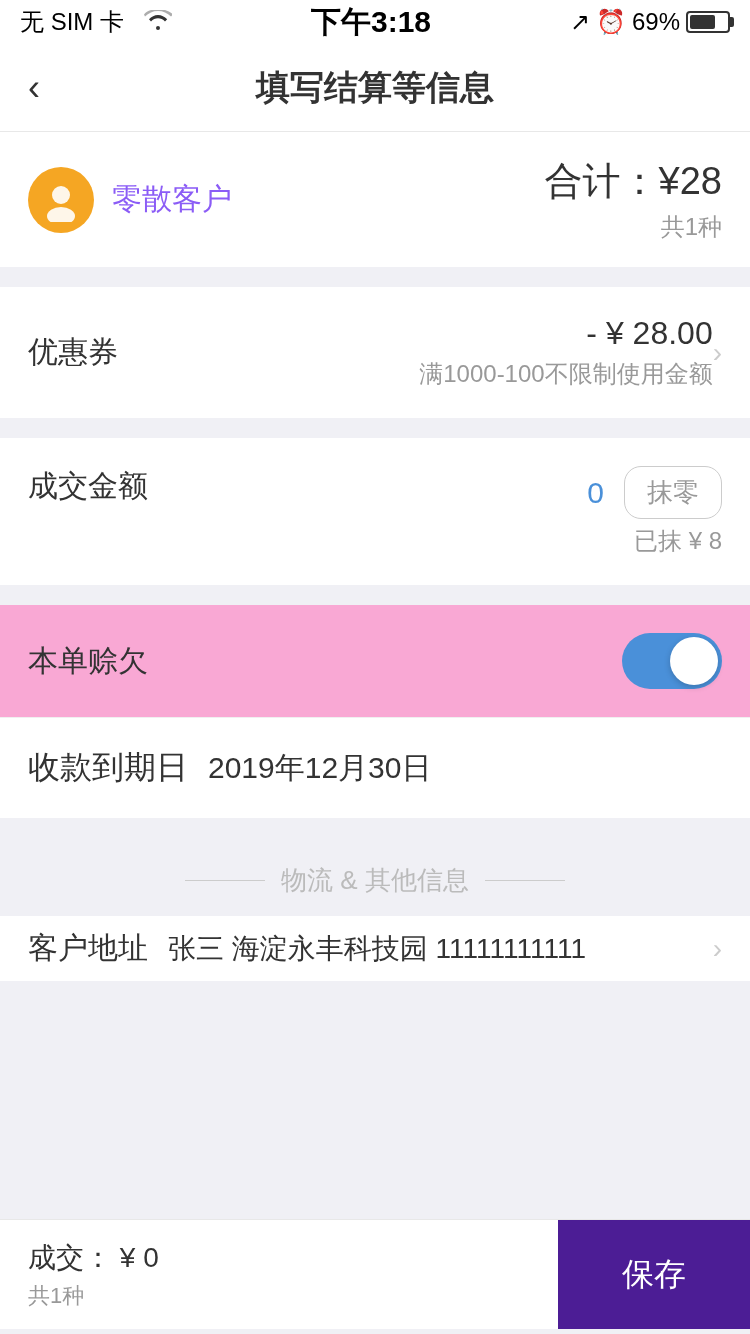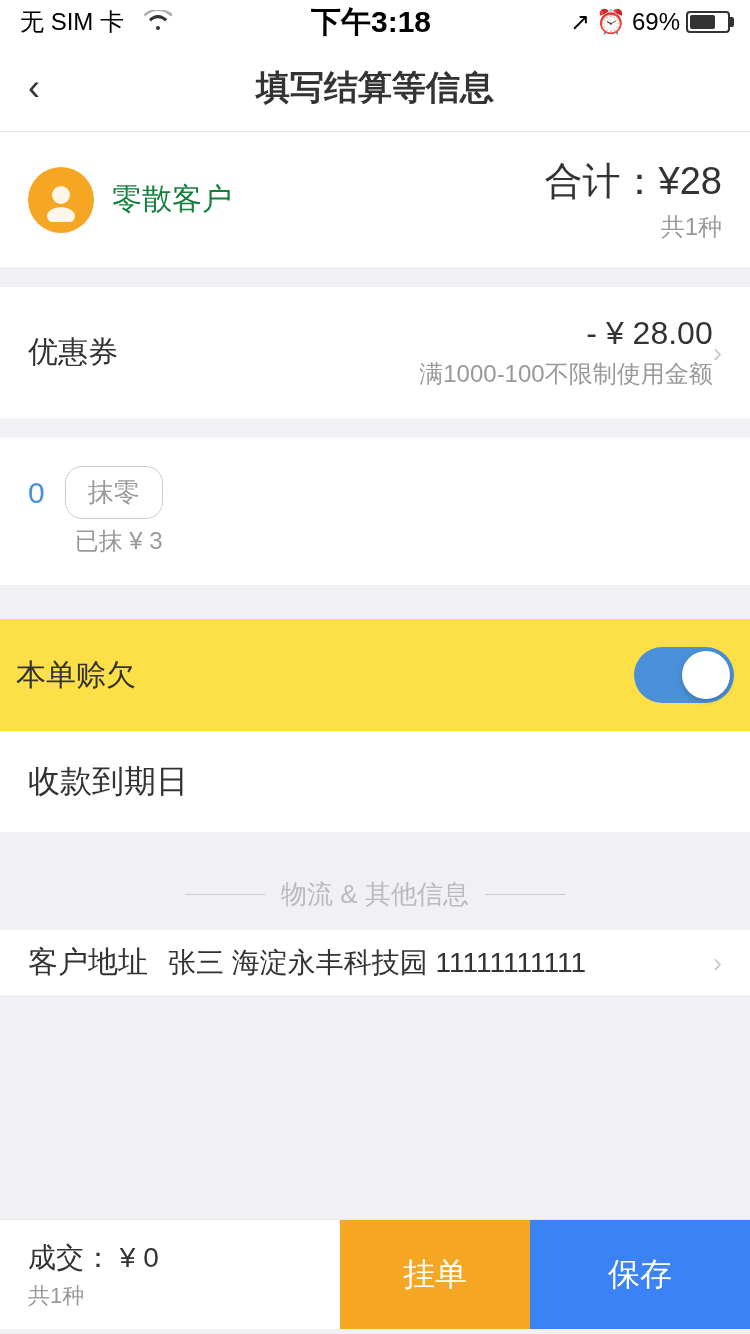--- a/index.html
+++ b/index.html
@@ -98,21 +98,21 @@
     }
     .customer-left { display: flex; align-items: center; gap: 18px; }
     .customer-avatar {
       width: 66px; height: 66px;
       background: #f5a623;
       border-radius: 50%;
       display: flex; align-items: center; justify-content: center;
       overflow: hidden;
     }
     .customer-avatar svg { width: 44px; height: 44px; }
-    .customer-name { font-size: 30px; color: #15803d; }
+    .customer-name { font-size: 30px; color: #8b5cf6; }
     .customer-right { text-align: right; }
     .total-amount { font-size: 38px; color: #333; }
     .total-count { font-size: 24px; color: #999; margin-top: 4px; }
 
     
     .row-item {
       background: #fff;
       padding: 28px 28px;
       display: flex;
       align-items: center;
@@ -195,26 +195,25 @@
     }
     .charge-right {
       display: flex;
       align-items: center;
       gap: 20px;
     }
     .charge-amounts { text-align: right; }
 
     
     .debt-row {
-      background: #fde047;
-      padding: 28px 16px;
-      display: flex;
-      align-items: center;
-      justify-content: space-between;
-      margin-top: 14px;
+      background: #f9a8d4;
+      padding: 28px 28px;
+      display: flex;
+      align-items: center;
+      justify-content: space-between;
     }
 
     
     .date-row {
       background: #fff;
       padding: 28px 28px;
       display: flex;
       align-items: center;
       gap: 20px;
       border-top: 1px solid #f0f0f0;
@@ -281,22 +280,22 @@
       width: 190px;
       background: #f5a623;
       display: flex;
       align-items: center;
       justify-content: center;
       font-size: 32px;
       color: #fff;
       cursor: pointer;
     }
     .btn-save {
-      width: 220px;
-      background: #3b82f6;
+      width: 192px;
+      background: #4c1d95;
       display: flex;
       align-items: center;
       justify-content: center;
       font-size: 32px;
       color: #fff;
       cursor: pointer;
     }
   </style>
 </head>
 <body>
@@ -359,40 +358,42 @@
       <span class="chevron-right">›</span>
     </div>
   </div>
 </div>
 
 <div class="section-divider"></div>
 
 <div class="card">
 
   <div class="transaction-row">
+    <span class="row-label">成交金额</span>
     <div class="transaction-right-col">
       <div class="transaction-controls">
         <span class="row-value blue">0</span>
         <button class="round-zero-btn">抹零</button>
       </div>
-      <div class="row-sub">已抹  ¥ 3</div>
+      <div class="row-sub">已抹  ¥ 8</div>
     </div>
   </div>
 
 </div>
 
 <div class="section-divider"></div>
 
 <div class="card">
   <div class="debt-row">
     <span class="row-label">本单赊欠</span>
     <div class="toggle"></div>
   </div>
   <div class="date-row">
     <span class="date-label">收款到期日</span>
+    <span class="date-value">2019年12月30日</span>
   </div>
 </div>
 
 <div class="section-divider"></div>
 
 <div class="logistics-section">
   <span class="logistics-label">物流 &amp; 其他信息</span>
 </div>
 
 <div class="card">
@@ -403,15 +404,14 @@
   </div>
 </div>
 
 <div style="height: 200px; background: #f0f0f5;"></div>
 
 <div class="bottom-bar">
   <div class="bottom-summary">
     <div class="bottom-summary-top">成交：  ¥ 0</div>
     <div class="bottom-summary-sub">共1种</div>
   </div>
-  <div class="btn-hang">挂单</div>
   <div class="btn-save">保存</div>
 </div>
 
 </body></html>

